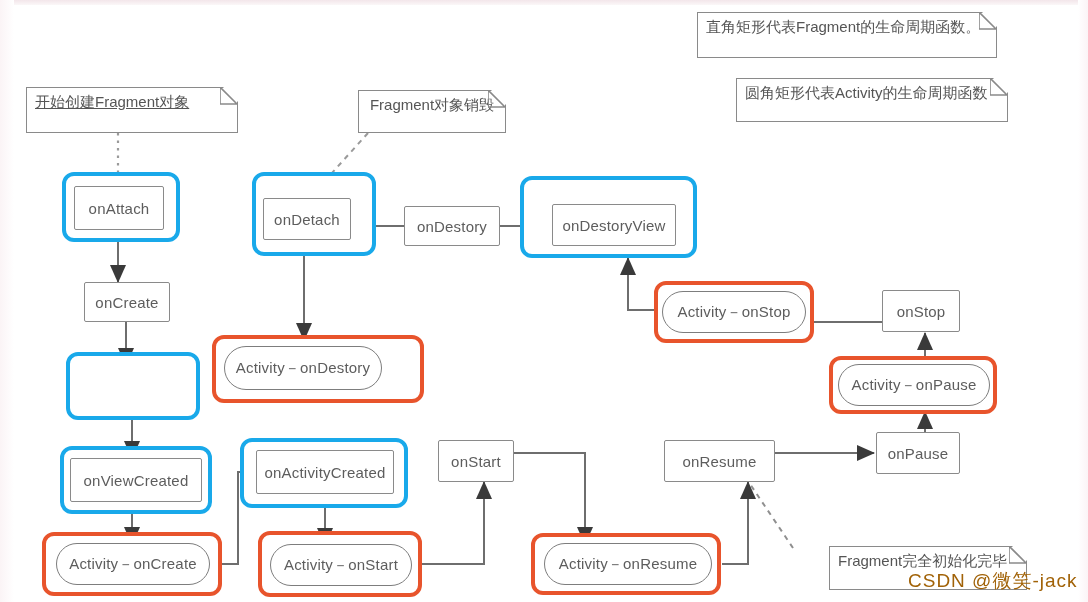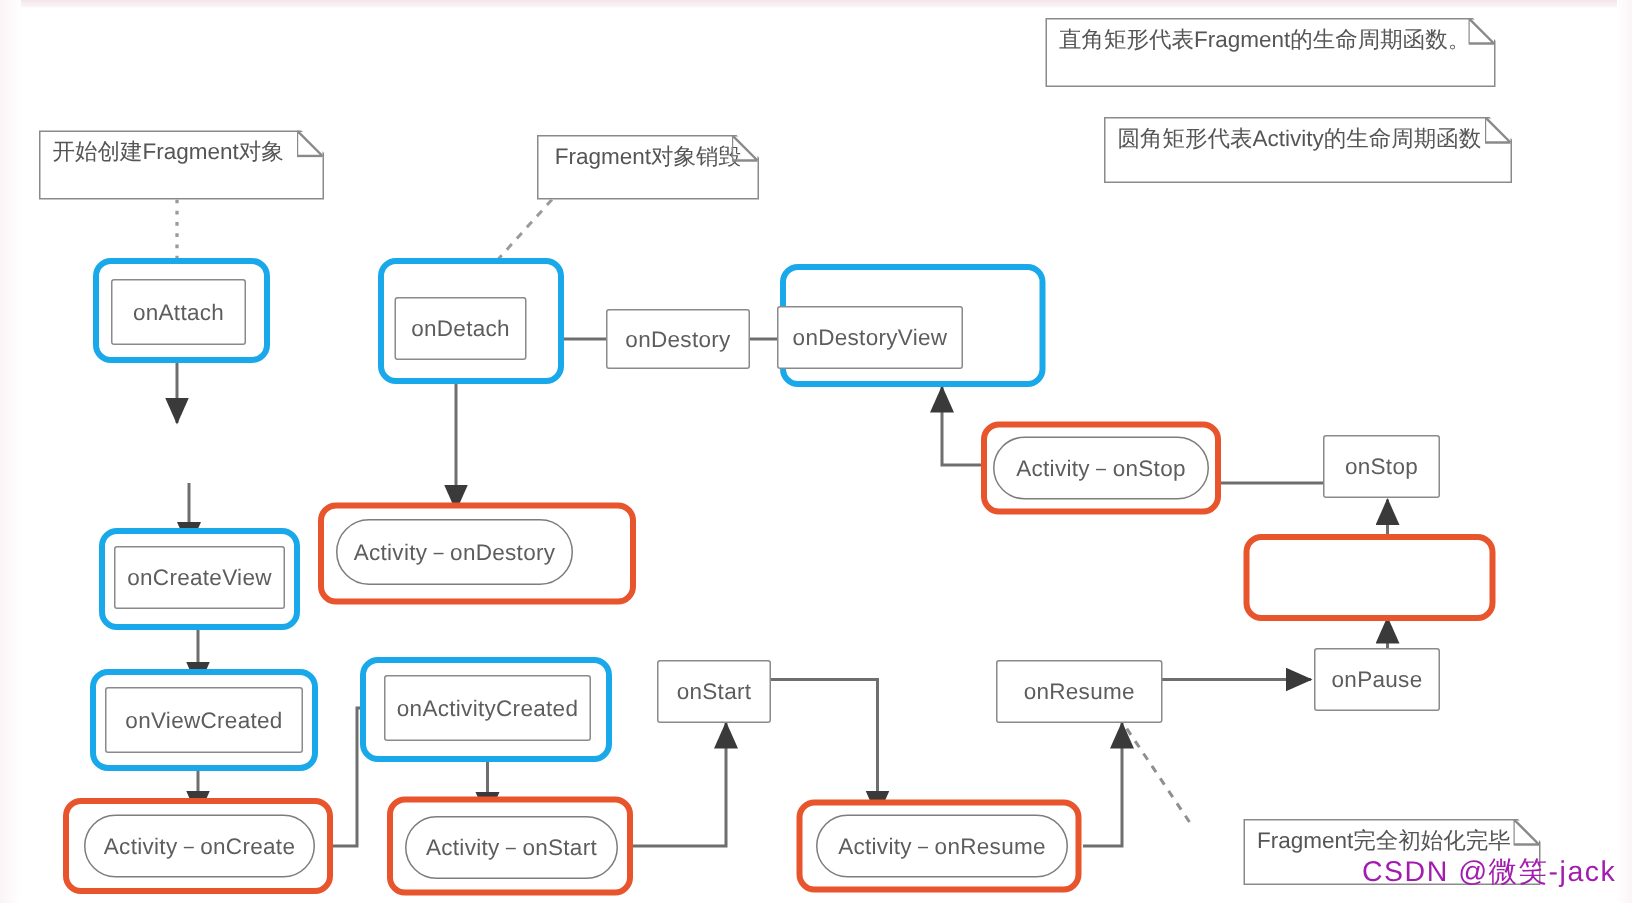--- a/index.html
+++ b/index.html
@@ -59,21 +59,21 @@
   }
   .note .foldcut{
     position:absolute;right:-1.6px;top:-1.6px;
     width:0;height:0;
     border-top:17px solid #ffffff;
     border-left:17px solid transparent;
   }
 
   .watermark{
     position:absolute;
-    color:#a21caf;
+    color:#a16207;
     font-size:19px;
     letter-spacing:1px;
     z-index:6;
     white-space:nowrap;
   }
 </style>
 </head>
 <body>
 
 <div id="stage">
@@ -146,21 +146,21 @@
   </div>
 
   <div class="note" style="left:712px;top:78px;width:272px;height:44px;margin-left:24px;">
     <span>圆角矩形代表Activity的生命周期函数</span>
     <span class="foldcut"></span>
     <svg style="position:absolute;right:-1px;top:-1px;" width="18" height="18">
       <path d="M0,0 L17,17 M0,0 L0,17 M0,17 L17,17" stroke="#8a8a8a" stroke-width="1.6" fill="none"></path>
     </svg>
   </div>
 
-  <div class="note" style="left:26px;top:87px;width:190px;height:46px;">
+  <div class="note" style="left:26px;top:87px;width:212px;height:46px;text-decoration:underline;">
     <span>开始创建Fragment对象</span>
     <span class="foldcut"></span>
     <svg style="position:absolute;right:-1px;top:-1px;" width="18" height="18">
       <path d="M0,0 L17,17 M0,0 L0,17 M0,17 L17,17" stroke="#8a8a8a" stroke-width="1.6" fill="none"></path>
     </svg>
   </div>
 
   <div class="note" style="left:358px;top:90px;width:148px;height:43px;text-align:center;">
     <span>Fragment对象销毁</span>
     <span class="foldcut"></span>
@@ -188,24 +188,24 @@
   <div class="frame orange" style="left:42px;top:532px;width:180px;height:64px;"></div>
   <div class="frame orange" style="left:258px;top:531px;width:164px;height:66px;"></div>
   <div class="frame orange" style="left:531px;top:533px;width:190px;height:62px;"></div>
   <div class="frame orange" style="left:654px;top:281px;width:160px;height:62px;"></div>
   <div class="frame orange" style="left:829px;top:356px;width:168px;height:58px;"></div>
 
   <div class="node rect" style="left:74px;top:186px;width:90px;height:44px;">
     <span>onAttach</span>
   </div>
 
-
-  <div class="node rect" style="left:76px;top:364px;width:114px;height:42px;">
-    <span>onCreateView</span>
-  </div>
+  <div class="node rect" style="left:84px;top:282px;width:86px;height:40px;">
+    <span>onCreate</span>
+  </div>
+
 
   <div class="node rect" style="left:70px;top:458px;width:132px;height:44px;">
     <span>onViewCreated</span>
   </div>
 
   <div class="node rect" style="left:256px;top:450px;width:138px;height:44px;">
     <span>onActivityCreated</span>
   </div>
 
   <div class="node rect" style="left:438px;top:440px;width:76px;height:42px;">
@@ -217,21 +217,21 @@
   </div>
 
   <div class="node rect" style="left:876px;top:432px;width:84px;height:42px;">
     <span>onPause</span>
   </div>
 
   <div class="node rect" style="left:882px;top:290px;width:78px;height:42px;">
     <span>onStop</span>
   </div>
 
-  <div class="node rect" style="left:518px;top:204px;width:124px;height:42px;">
+  <div class="node rect" style="left:552px;top:204px;width:124px;height:42px;">
     <span>onDestoryView</span>
   </div>
 
   <div class="node rect" style="left:404px;top:206px;width:96px;height:40px;align-items:center;">
     <span>onDestory</span>
   </div>
 
   <div class="node rect" style="left:263px;top:198px;width:88px;height:42px;">
     <span>onDetach</span>
   </div>
@@ -241,20 +241,23 @@
   </div>
 
   <div class="node round" style="left:270px;top:544px;width:142px;height:42px;">
     <span>Activity－onStart</span>
   </div>
 
   <div class="node round" style="left:544px;top:543px;width:168px;height:42px;">
     <span>Activity－onResume</span>
   </div>
 
+  <div class="node round" style="left:838px;top:364px;width:152px;height:42px;">
+    <span>Activity－onPause</span>
+  </div>
 
   <div class="node round" style="left:662px;top:291px;width:144px;height:42px;">
     <span>Activity－onStop</span>
   </div>
 
   <div class="node round" style="left:224px;top:346px;width:158px;height:44px;">
     <span>Activity－onDestory</span>
   </div>
 
   <div class="watermark" style="left:908px;top:568px;">CSDN @微笑-jack</div>

